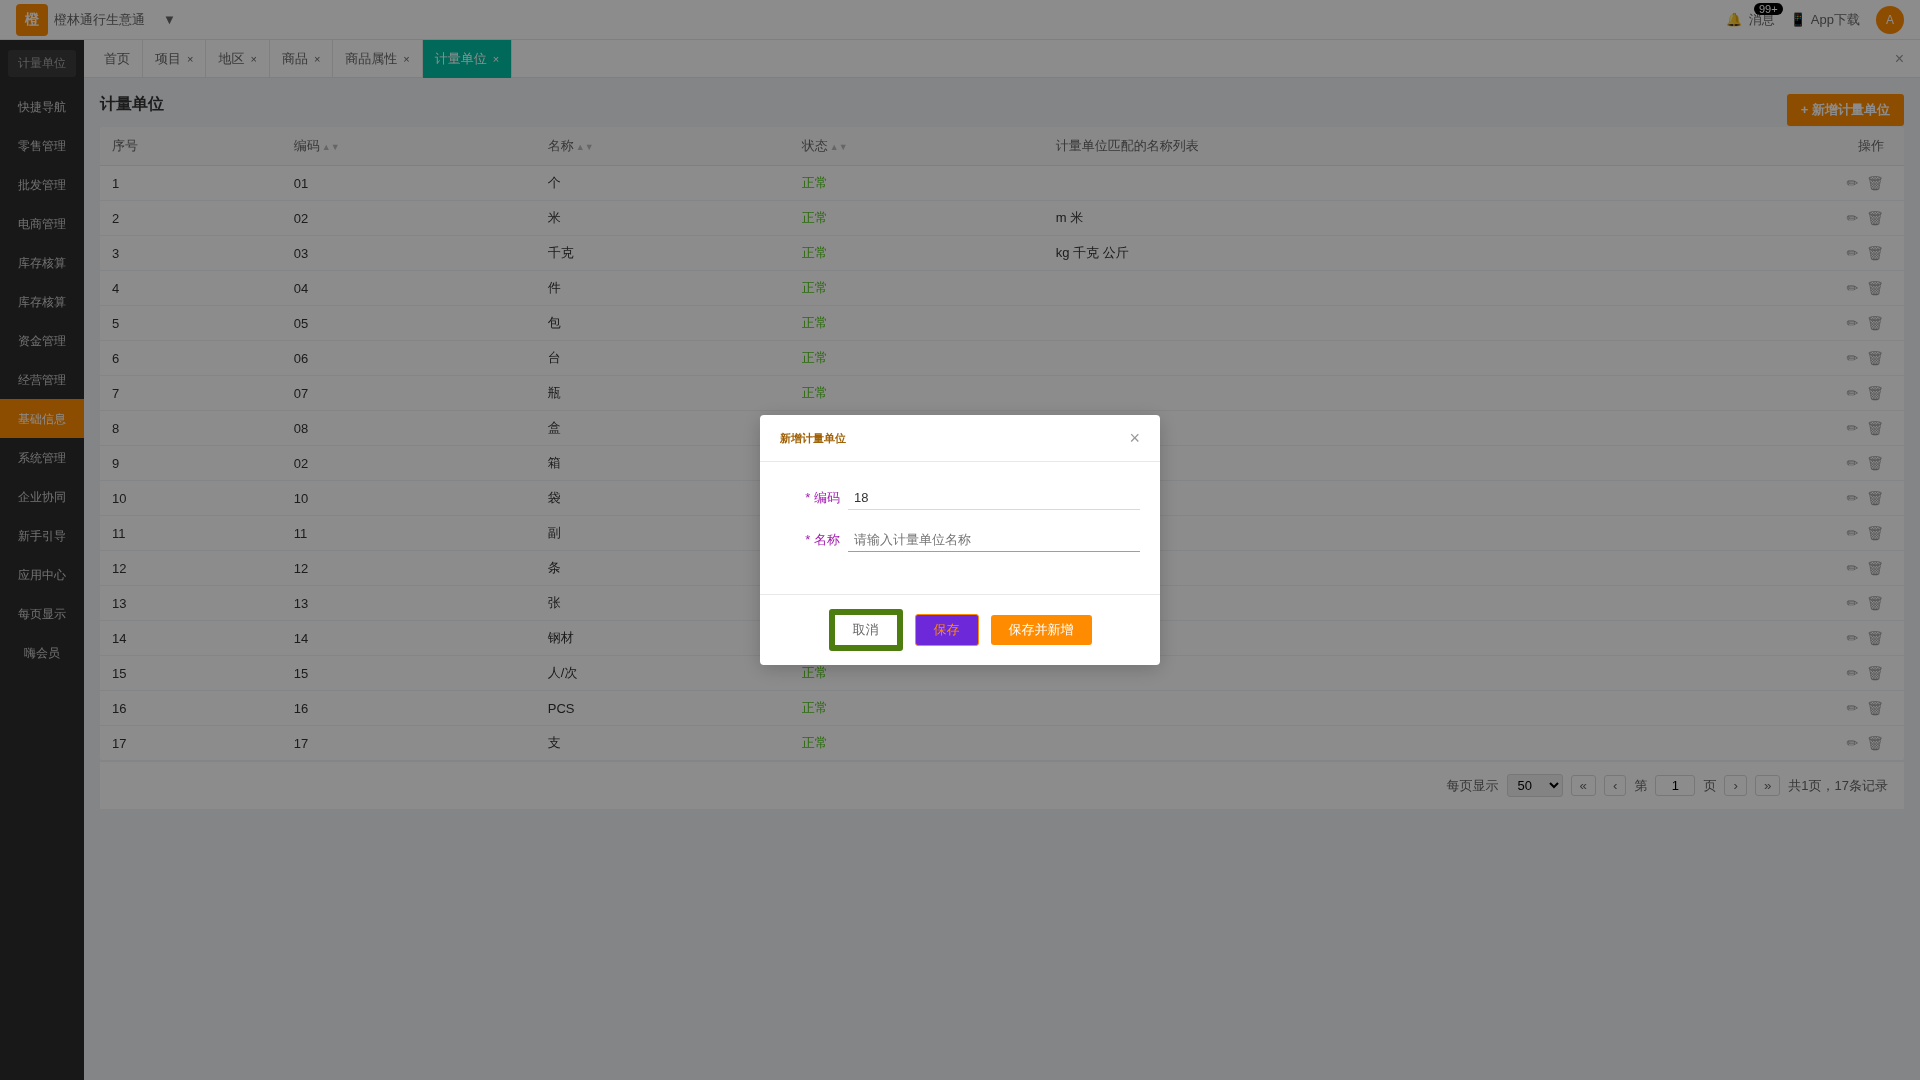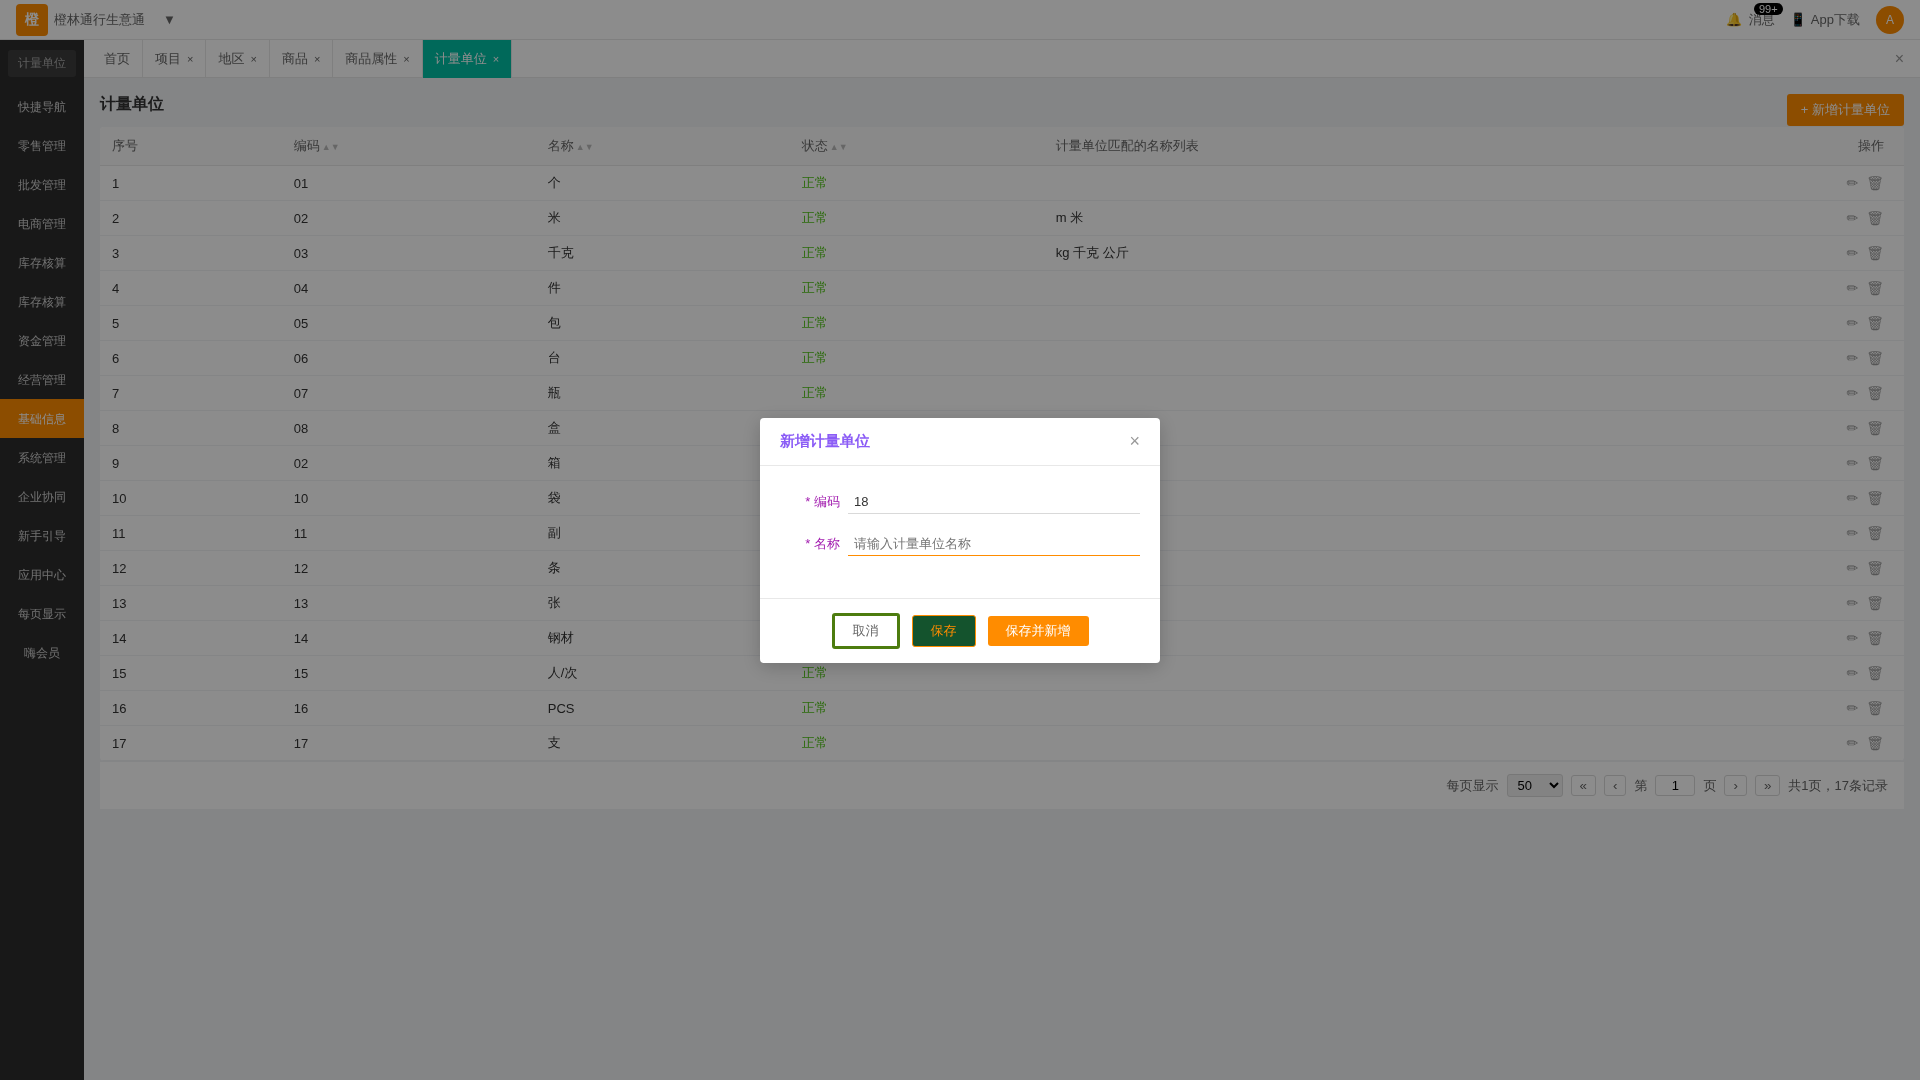--- a/index.html
+++ b/index.html
@@ -30,21 +30,21 @@
     .main-area { margin-left: 84px; display: flex; flex-direction: column; height: calc(1080px - 40px); }
     .tabs-bar { background: #fff; border-bottom: 1px solid #e8e8e8; display: flex; align-items: center; padding: 0 8px; height: 38px; }
     .tab { display: flex; align-items: center; gap: 6px; padding: 0 12px; height: 38px; cursor: pointer; color: #666; font-size: 13px; border-right: 1px solid #e8e8e8; white-space: nowrap; }
     .tab.active { color: #fff; background: #00bfa5; }
     .tab .close-x { font-size: 11px; color: inherit; cursor: pointer; }
     .tabs-close-all { margin-left: auto; color: #999; cursor: pointer; font-size: 16px; padding: 0 8px; }
 
     
     .content { flex: 1; background: #f0f2f5; padding: 16px; overflow-y: auto; position: relative; }
     .page-title { font-size: 16px; font-weight: bold; color: #333; margin-bottom: 12px; }
-    .add-btn { position: absolute; top: 16px; right: 16px; background: #ff8c00; color: #fff; border: none; border-radius: 3px; padding: 7px 14px; cursor: pointer; font-size: 13px; }
+    .add-btn { position: absolute; top: 16px; right: 16px; background: #ff8c00; color: #fff; border: none; border-radius: 3px; padding: 7px 14px; cursor: pointer; font-size: 13px; font-weight: bold; }
 
     
     .table-container { background: #fff; border-radius: 4px; overflow: hidden; }
     table { width: 100%; border-collapse: collapse; font-size: 13px; }
     thead tr { background: #fafafa; }
     thead th { padding: 10px 12px; text-align: left; color: #666; font-weight: normal; border-bottom: 1px solid #e8e8e8; white-space: nowrap; }
     tbody tr { border-bottom: 1px solid #f0f2f5; }
     tbody td { padding: 8px 12px; color: #333; }
     .status-normal { color: #52c41a; }
     .action-icons { display: flex; gap: 8px; }
@@ -54,30 +54,30 @@
     .pagination { display: flex; align-items: center; justify-content: flex-end; gap: 8px; padding: 12px 16px; background: #fff; border-top: 1px solid #f0f2f5; font-size: 13px; color: #666; }
     .page-select { border: 1px solid #d9d9d9; border-radius: 3px; padding: 2px 6px; font-size: 13px; }
     .page-btn { border: 1px solid #d9d9d9; background: #fff; border-radius: 3px; padding: 2px 8px; cursor: pointer; color: #666; }
     .page-btn:disabled { color: #ccc; cursor: not-allowed; }
     .page-input { border: 1px solid #d9d9d9; border-radius: 3px; padding: 2px 6px; width: 40px; text-align: center; font-size: 13px; }
 
     
     .modal-overlay { position: fixed; top: 0; left: 0; width: 1920px; height: 1080px; background: rgba(0,0,0,0.45); display: flex; align-items: center; justify-content: center; z-index: 1000; }
     .modal { background: #fff; border-radius: 4px; width: 400px; box-shadow: 0 4px 20px rgba(0,0,0,0.2); }
     .modal-header { padding: 14px 20px; border-bottom: 1px solid #e8e8e8; display: flex; align-items: center; justify-content: space-between; }
-    .modal-title { font-size: 15px; font-weight: bold; color: #8b5cf6; }
+    .modal-title { font-size: 11px; font-weight: bold; color: #a16207; }
     .modal-close { background: none; border: none; font-size: 18px; color: #999; cursor: pointer; line-height: 1; }
     .modal-body { padding: 24px 20px; }
     .form-item { display: flex; align-items: center; margin-bottom: 18px; }
     .form-label { width: 60px; text-align: right; color: #a21caf; font-size: 13px; margin-right: 8px; }
     .form-input { flex: 1; border: none; border-bottom: 1px solid #d9d9d9; padding: 4px 6px; font-size: 13px; outline: none; color: #333; }
     .form-input-active { border-bottom-color: #ff8c00 !important; }
     .modal-footer { padding: 14px 20px; border-top: 1px solid #e8e8e8; display: flex; align-items: center; justify-content: center; gap: 12px; }
-    .btn-cancel { border: 3px solid #4d7c0f; background: #fff; color: #666; border-radius: 3px; padding: 6px 18px; cursor: pointer; font-size: 13px; }
-    .btn-save { border: 1px solid #ff8c00; background: #14532d; color: #ff8c00; border-radius: 3px; padding: 6px 18px; cursor: pointer; font-size: 13px; }
+    .btn-cancel { border: 6px solid #4d7c0f; background: #fff; color: #666; border-radius: 3px; padding: 6px 18px; cursor: pointer; font-size: 13px; }
+    .btn-save { border: 1px solid #ff8c00; background: #6d28d9; color: #ff8c00; border-radius: 3px; padding: 6px 18px; cursor: pointer; font-size: 13px; }
     .btn-save-new { border: none; background: #ff8c00; color: #fff; border-radius: 3px; padding: 6px 18px; cursor: pointer; font-size: 13px; }
 
     .sort-arrows { display: inline-flex; flex-direction: column; font-size: 9px; margin-left: 2px; color: #bbb; vertical-align: middle; }
   </style>
 </head>
 <body>
 
 <div class="topbar">
   <div class="topbar-left">
     <div class="logo-area">

